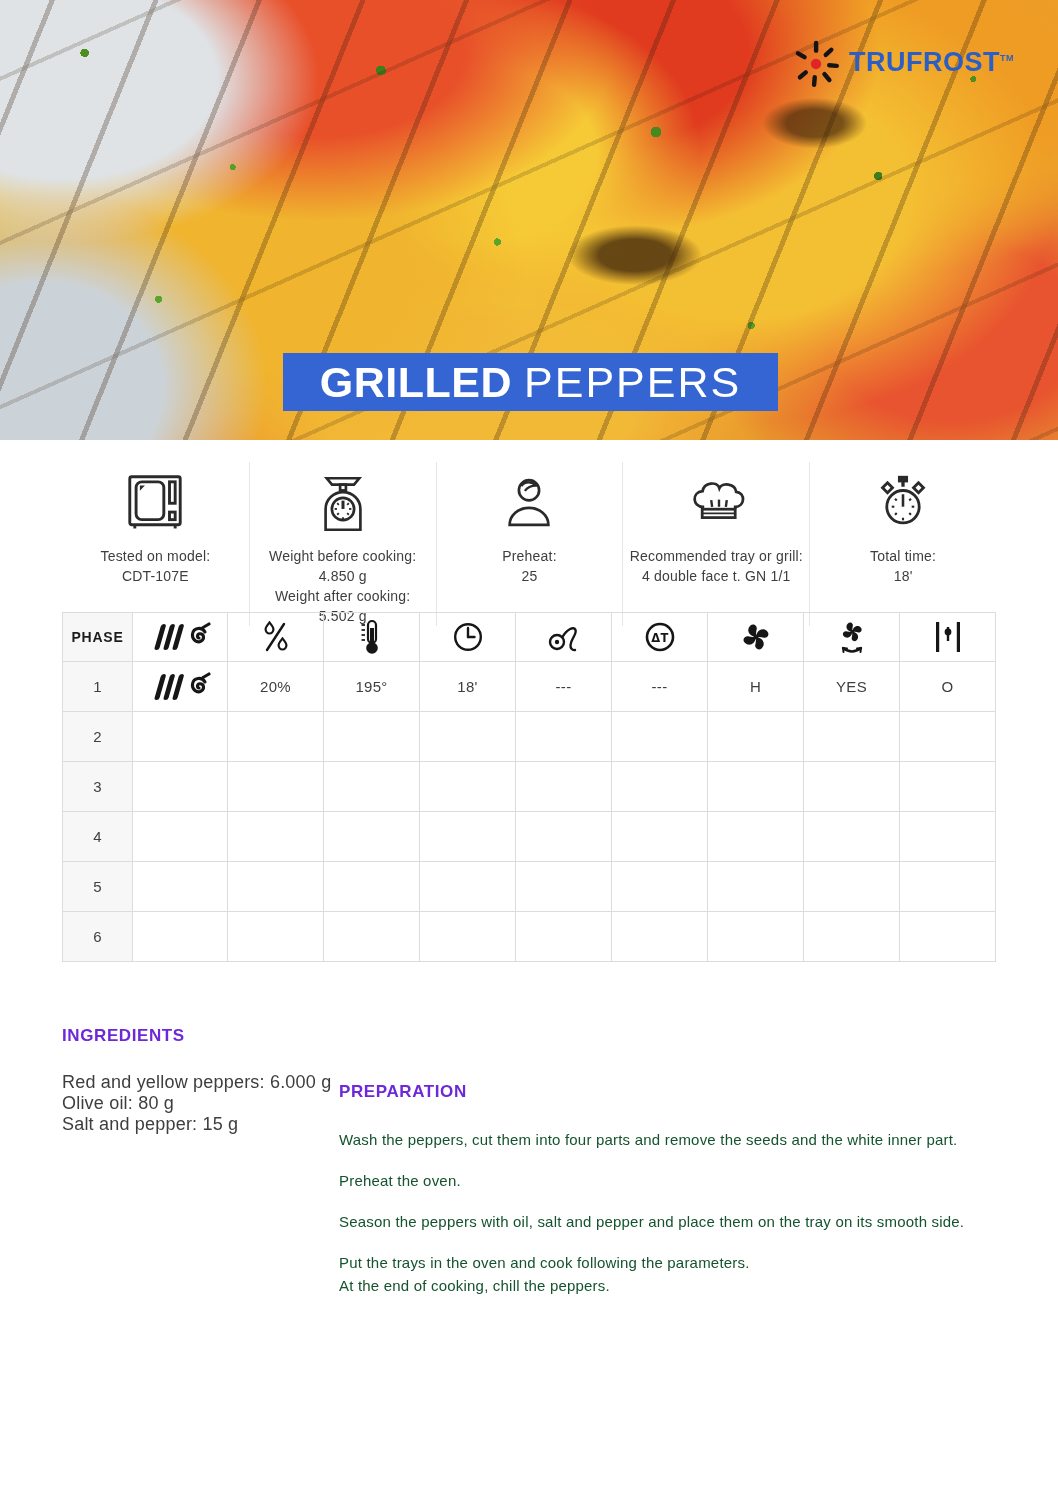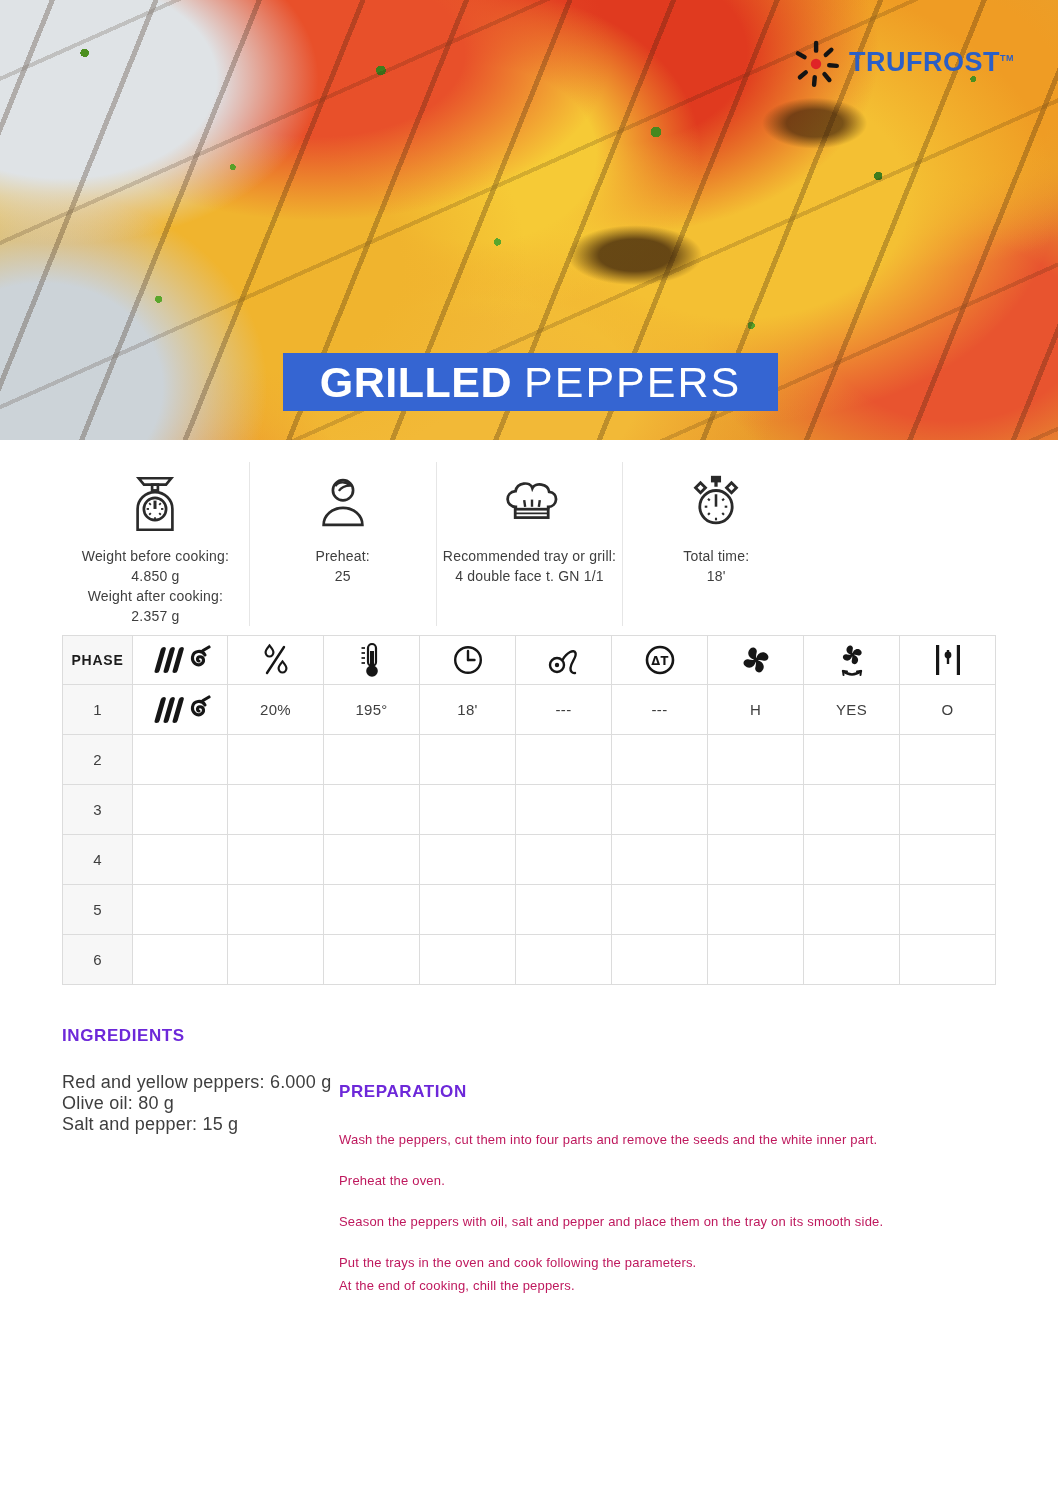--- a/index.html
+++ b/index.html
@@ -54,35 +54,35 @@
 
   
   .info-row { position:absolute; left:62px; top:462px; width:934px; display:grid;
               grid-template-columns:repeat(5,1fr); }
   .info-cell { padding:6px 6px 0; text-align:center; min-height:158px; }
   .info-cell + .info-cell { border-left:1px solid #e6e6e6; }
   .ic { height:68px; display:flex; align-items:center; justify-content:center; margin-bottom:10px; }
   .info-line { font-size:14px; line-height:20px; color:#3e3e3e; letter-spacing:.2px; }
 
   
-  .ptable { position:absolute; left:62px; top:635px; width:864px; }
+  .ptable { position:absolute; left:62px; top:612px; width:864px; }
   .t-row { display:grid; grid-template-columns:71px 95px repeat(8,96px); }
   .cell { height:50px; border-right:1px solid #dcdcdc; border-bottom:1px solid #dcdcdc;
           display:flex; align-items:center; justify-content:center;
           font-size:15px; color:#3f3f3f; letter-spacing:.3px; }
   .t-head .cell { border-top:1px solid #dcdcdc; }
   .phase-col { border-left:1px solid #dcdcdc; background:#f7f7f7; }
   .head-label { font-weight:bold; font-size:14px; letter-spacing:.8px; color:#1c1c1c; }
 
   
   .ingredients { position:absolute; left:62px; top:1026px; width:270px; }
   .preparation { position:absolute; left:339px; top:1082px; width:657px; }
   .sec-h { font-size:17px; font-weight:bold; letter-spacing:.6px; color:#6d28d9; margin:0 0 26px; }
   .ing-line { font-size:18px; line-height:21px; color:#3e3e3e; letter-spacing:.2px; }
-  .prep-p { font-size:13px; line-height:23px; color:#be185d; letter-spacing:.2px;
+  .prep-p { font-size:15px; line-height:23px; color:#14532d; letter-spacing:.2px;
             text-align:justify; white-space:pre-line; margin:16px 0 18px; }
   svg { display:block; }
 </style>
 </head>
 <body>
 
 <div class="page">
 
   <div class="hero"></div>
 
@@ -104,20 +104,35 @@
     <span class="logo-text"><span>TRUFROST</span><sup>TM</sup></span>
   </div>
 
   <div class="banner">
     <span class="t-bold">GRILLED</span>
     <span class="t-light">PEPPERS</span>
   </div>
 
   <div class="info-row">
 
+    <div class="info-cell">
+      <div class="ic">
+        <svg width="58" height="56" viewBox="0 0 46 44" fill="none" stroke="#2a2a2a" stroke-width="2.3">
+          <rect x="3" y="2" width="40" height="38" rx="1.5"></rect>
+          <rect x="8" y="6" width="22" height="30" rx="4.5"></rect>
+          <path d="M11 9 h4 l-4 4 z" fill="#2a2a2a" stroke="none"></path>
+          <rect x="34.5" y="6" width="4.5" height="17"></rect>
+          <rect x="34.5" y="30" width="4.5" height="6"></rect>
+          <line x1="7" y1="40" x2="7" y2="43"></line>
+            <line x1="39" y1="40" x2="39" y2="43"></line>
+        </svg>
+      </div>
+      <div class="info-line">Tested on model:</div>
+      <div class="info-line">CDT-107E</div>
+    </div>
 
     <div class="info-cell">
       <div class="ic">
         <svg width="54" height="58" viewBox="0 0 46 50" fill="none" stroke="#2a2a2a" stroke-width="2.3">
           <path d="M9 4.5 h28 l-4.5 5.5 h-19 z"></path>
           <rect x="20.5" y="10" width="5" height="5"></rect>
           <path d="M8 49 V31 a15 14.5 0 0 1 30 0 V49 Z"></path>
           <circle cx="23" cy="31" r="9.6"></circle>
           <line x1="23" y1="31" x2="23" y2="23.8" stroke-width="2.6"></line>
           <g stroke-width="1.6">
@@ -127,21 +142,21 @@
               <line x1="18" y1="26" x2="19.4" y2="27.4"></line>
             <line x1="28" y1="26" x2="26.6" y2="27.4"></line>
               <line x1="18" y1="36" x2="19.4" y2="34.6"></line>
             <line x1="28" y1="36" x2="26.6" y2="34.6"></line>
           </g>
         </svg>
       </div>
       <div class="info-line">Weight before cooking:</div>
       <div class="info-line">4.850 g</div>
       <div class="info-line">Weight after cooking:</div>
-      <div class="info-line">2.357 g</div>
+      <div class="info-line">5.502 g</div>
     </div>
 
     <div class="info-cell">
       <div class="ic">
         <svg width="54" height="56" viewBox="0 0 46 46" fill="none" stroke="#2a2a2a" stroke-width="2.3">
           <circle cx="23" cy="13" r="8.6"></circle>
           <path d="M16.5 9.5 c 3 -4.5 9.5 -4 12.5 -.5 c -4 0 -7.5 1.5 -9.5 4.5" stroke-width="2"></path>
           <path d="M6.5 42.5 a 16.5 14.5 0 0 1 33 0 z"></path>
         </svg>
       </div>

